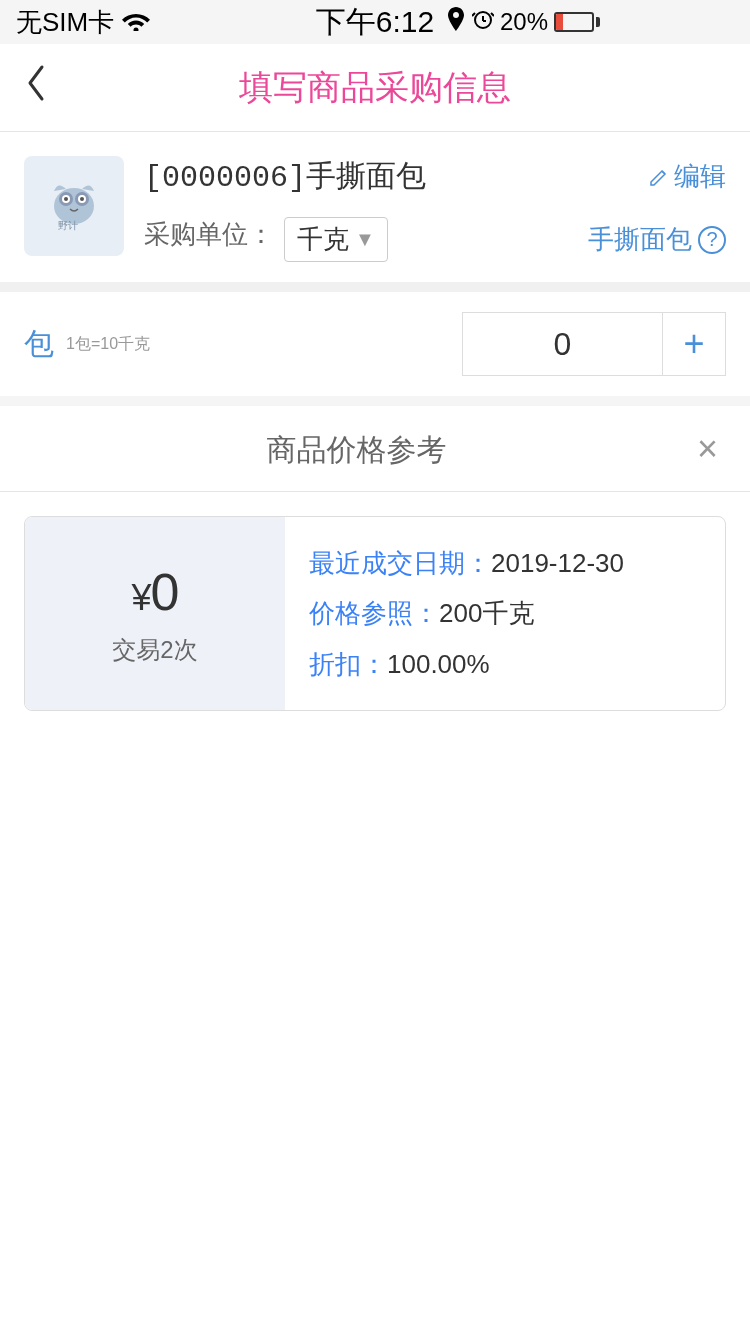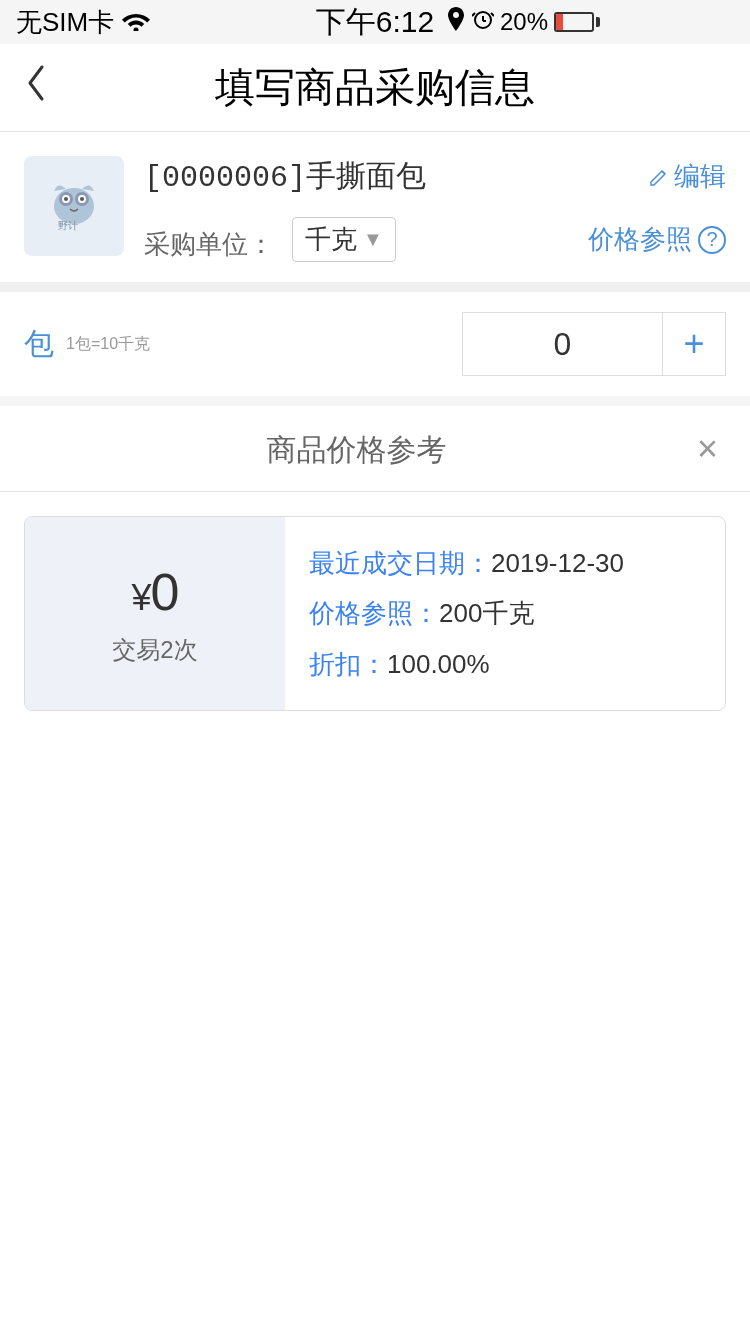--- a/index.html
+++ b/index.html
@@ -83,23 +83,23 @@
       border-bottom: 1px solid #e5e5e5;
     }
     .nav-back {
       position: absolute;
       left: 24px;
       font-size: 36px;
       color: #333;
       cursor: pointer;
     }
     .nav-title {
-      font-size: 40px;
-      font-weight: 500;
-      color: #000000;
+      font-size: 34px;
+      font-weight: 500;
+      color: #ec4899;
     }
 
     
     .product-section {
       background: #fff;
       padding: 24px 24px 20px 24px;
       margin-bottom: 0;
       display: flex;
       flex-direction: row;
       align-items: flex-start;
@@ -142,22 +142,22 @@
       font-size: 26px;
       cursor: pointer;
     }
     .product-unit-row {
       display: flex;
       justify-content: space-between;
       align-items: center;
     }
     .unit-left {
       display: flex;
-      align-items: flex-end;
-      gap: 18px;
+      align-items: flex-start;
+      gap: 10px;
     }
     .unit-label {
       font-size: 26px;
       color: #666;
     }
     .unit-select {
       display: flex;
       align-items: center;
       border: 1px solid #ccc;
       border-radius: 4px;
@@ -426,21 +426,21 @@
     </div>
     <div class="product-unit-row">
       <div class="unit-left">
         <span class="unit-label">采购单位：</span>
         <div class="unit-select">
           <span>千克</span>
           <span class="chevron">▼</span>
         </div>
       </div>
       <div class="price-ref">
-        <span>价格参照</span>
+        <span>手撕面包</span>
         <div class="help-circle">?</div>
       </div>
     </div>
   </div>
 </div>
 
 <div class="divider-bar"></div>
 
 <div class="quantity-section">
   <div class="quantity-left">

